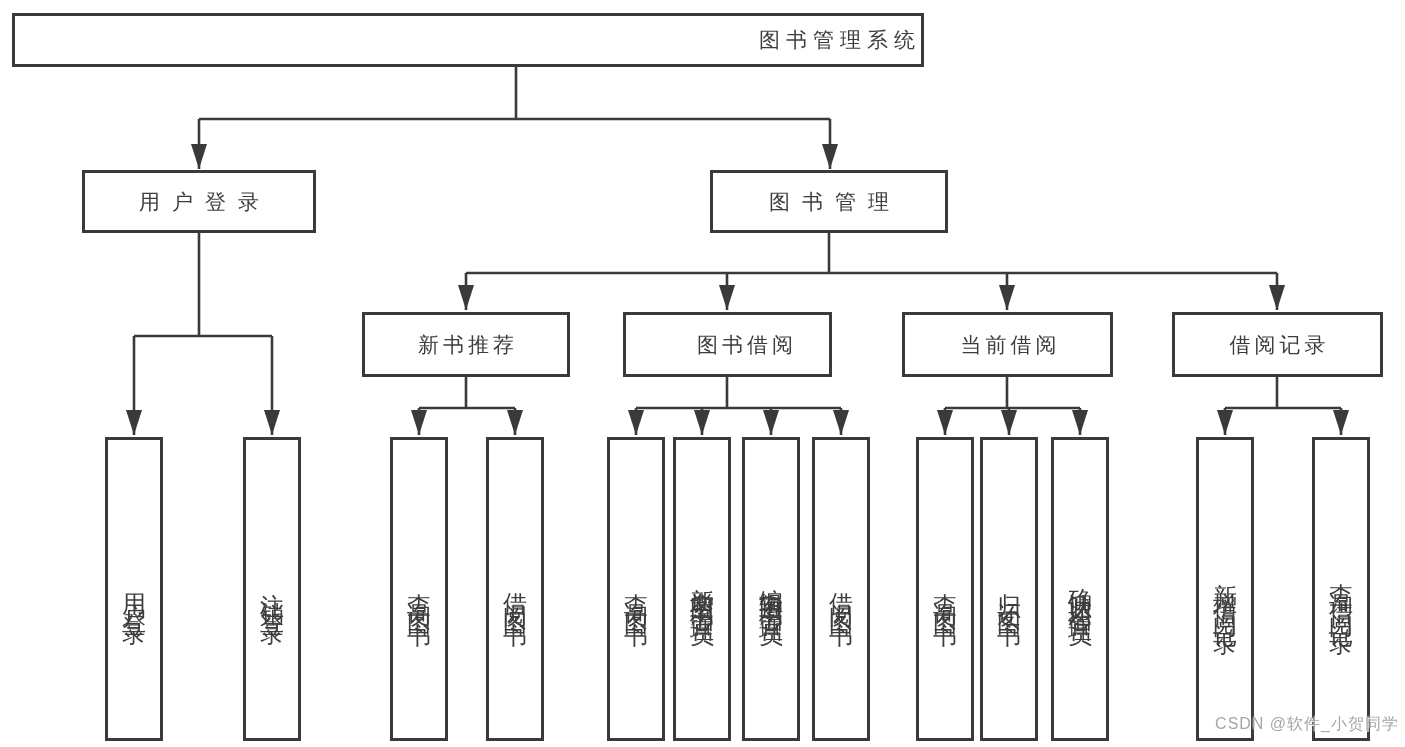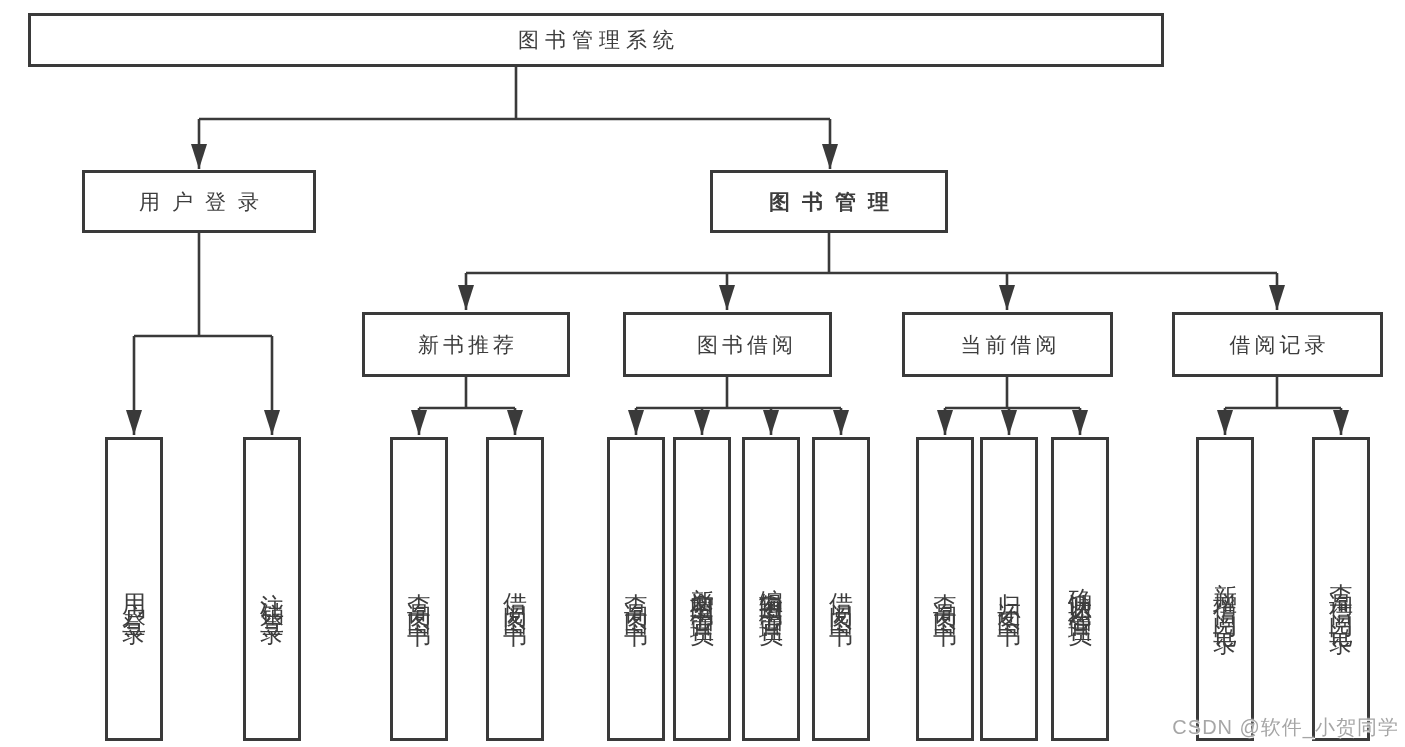--- a/index.html
+++ b/index.html
@@ -28,24 +28,24 @@
     background: #fff;
     border: 3px solid var(--line);
     color: var(--text);
     display: flex;
     align-items: center;
     justify-content: center;
     white-space: nowrap;
   }
   
   .h { font-size: 21px; }
-  .node-root   { left: 28px;   top: 13px;  width: 1136px; height: 54px; letter-spacing: 6px;  padding-left: 6px; }
+  .node-root   { left: 12px;   top: 13px;  width: 912px; height: 54px; letter-spacing: 6px;  padding-left: 6px; justify-content: flex-end; }
   .node-l2     { top: 170px;   height: 63px; letter-spacing: 12px; padding-left: 12px; }
   .node-login  { left: 82px;   width: 234px; }
-  .node-mgmt   { left: 710px;  width: 238px; font-weight: bold; }
+  .node-mgmt   { left: 710px;  width: 238px; }
   .node-l3     { top: 312px;   height: 65px; letter-spacing: 4px; padding-left: 4px; }
   .node-nb     { left: 362px;  width: 208px; font-family: Liberation Serif, serif; }
   .node-bb     { left: 623px;  width: 209px; padding-left: 39px; }
   .node-cb     { left: 902px;  width: 211px; padding-left: 6px; }
   .node-br     { left: 1172px; width: 211px; }
   
   .leaf {
     top: 437px;
     height: 304px;
     width: 58px;
@@ -68,21 +68,21 @@
   .leaf-c4 { left: 812px; }
   .leaf-d1 { left: 916px; }
   .leaf-d2 { left: 980px; }
   .leaf-d3 { left: 1051px; }
   .leaf-e1 { left: 1196px; }
   .leaf-e2 { left: 1312px; }
   .watermark {
     position: absolute;
     right: 6px;
     top: 714px;
-    font-size: 20px;
+    font-size: 16px;
     color: var(--watermark);
     text-shadow: 0 0 2px #fff, 1px 1px 0 #fff;
     letter-spacing: 1px;
     z-index: 5;
   }
 </style>
 </head>
 <body>
 
 <div class="canvas">

